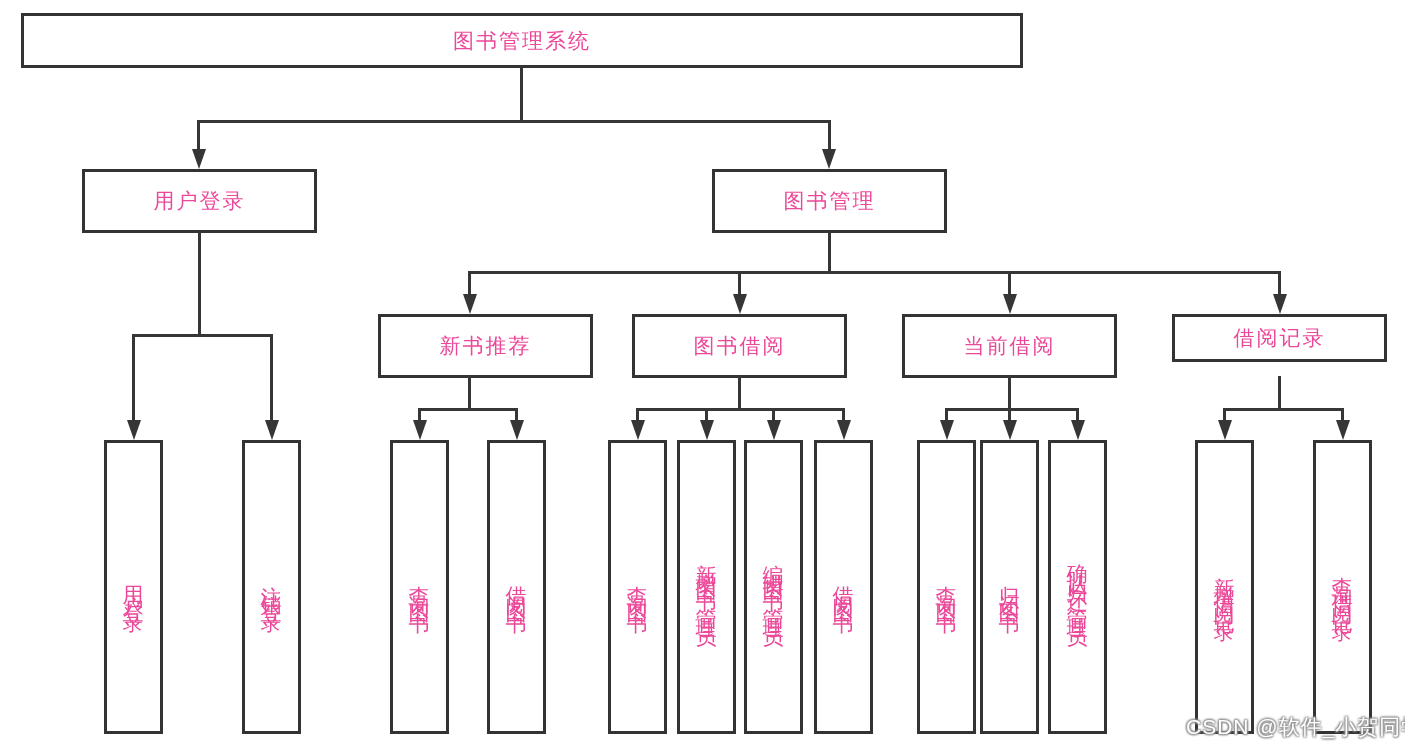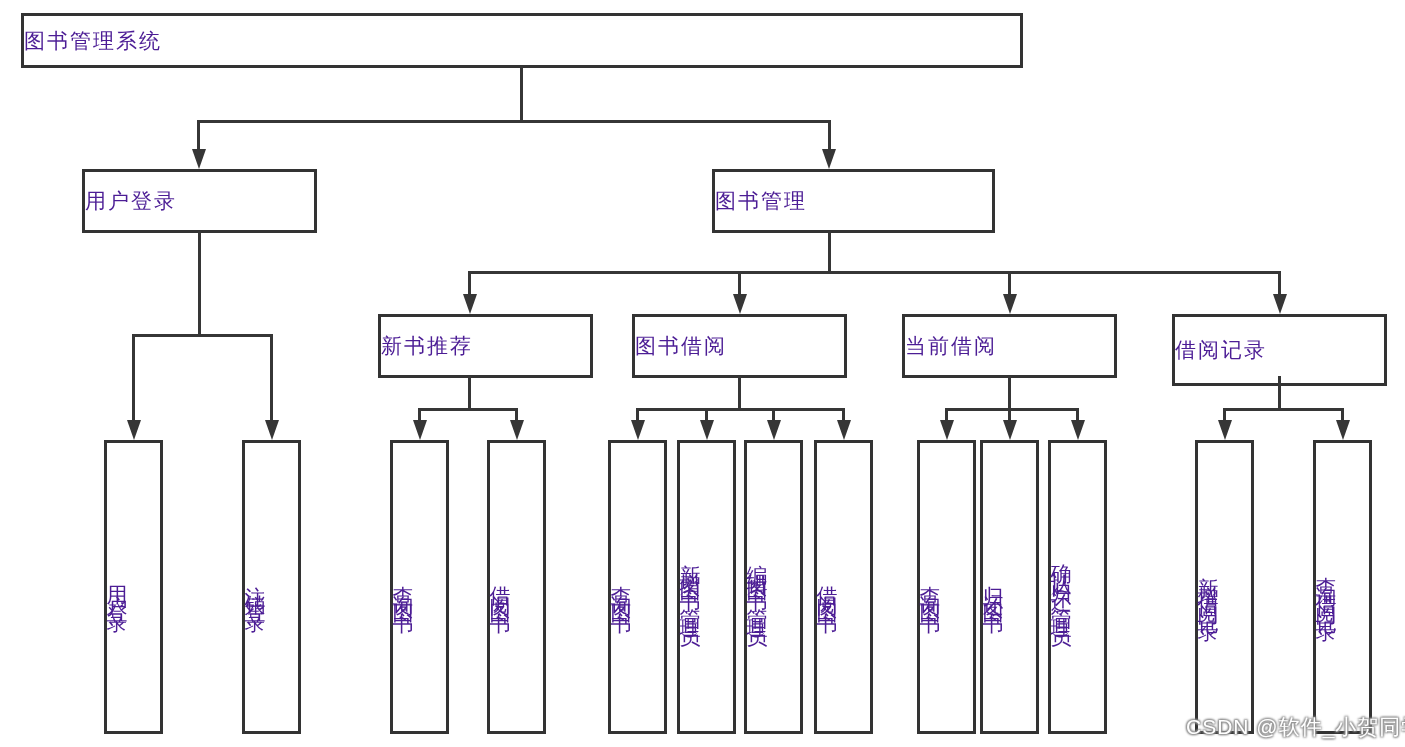--- a/index.html
+++ b/index.html
@@ -4,22 +4,22 @@
 <style>
   html,body{margin:0;padding:0;background:#ffffff;}
   .canvas{
     position:relative;width:1405px;height:747px;background:#ffffff;
     font-family:"Liberation Sans","DejaVu Sans",sans-serif;
     overflow:hidden;
   }
   .node{
     position:absolute;box-sizing:border-box;
     border:3px solid #333333;background:#ffffff;
-    display:flex;align-items:center;
-    color:#4c1d95;font-size:21px;letter-spacing:2px;
+    display:flex;align-items:center;justify-content:center;
+    color:#ec4899;font-size:21px;letter-spacing:2px;
   }
   .leaf span{
     writing-mode:vertical-rl;text-orientation:mixed;
     letter-spacing:9px;line-height:1;
   }
   .hl,.vl{position:absolute;background:#363636;}
   .ah{
     position:absolute;width:0;height:0;
     border-left:7px solid transparent;border-right:7px solid transparent;
     border-top:20px solid #363636;
@@ -35,34 +35,34 @@
 
 <div class="canvas">
 
   <div class="node" style="left:21px;top:13px;width:1002px;height:55px">
     <span>图书管理系统</span>
   </div>
 
   <div class="node" style="left:82px;top:169px;width:235px;height:64px">
     <span>用户登录</span>
   </div>
-  <div class="node" style="left:712px;top:169px;width:283px;height:64px">
+  <div class="node" style="left:712px;top:169px;width:235px;height:64px">
     <span>图书管理</span>
   </div>
 
   <div class="node" style="left:378px;top:314px;width:215px;height:64px">
     <span>新书推荐</span>
   </div>
   <div class="node" style="left:632px;top:314px;width:215px;height:64px">
     <span>图书借阅</span>
   </div>
   <div class="node" style="left:902px;top:314px;width:215px;height:64px">
     <span>当前借阅</span>
   </div>
-  <div class="node" style="left:1172px;top:314px;width:215px;height:72px">
+  <div class="node" style="left:1172px;top:314px;width:215px;height:48px">
     <span>借阅记录</span>
   </div>
 
   <div class="node leaf" style="left:104px;top:440px;width:59px;height:294px">
     <span>用户登录</span>
   </div>
   <div class="node leaf" style="left:242px;top:440px;width:59px;height:294px">
     <span>注销登录</span>
   </div>
   <div class="node leaf" style="left:390px;top:440px;width:59px;height:294px">

